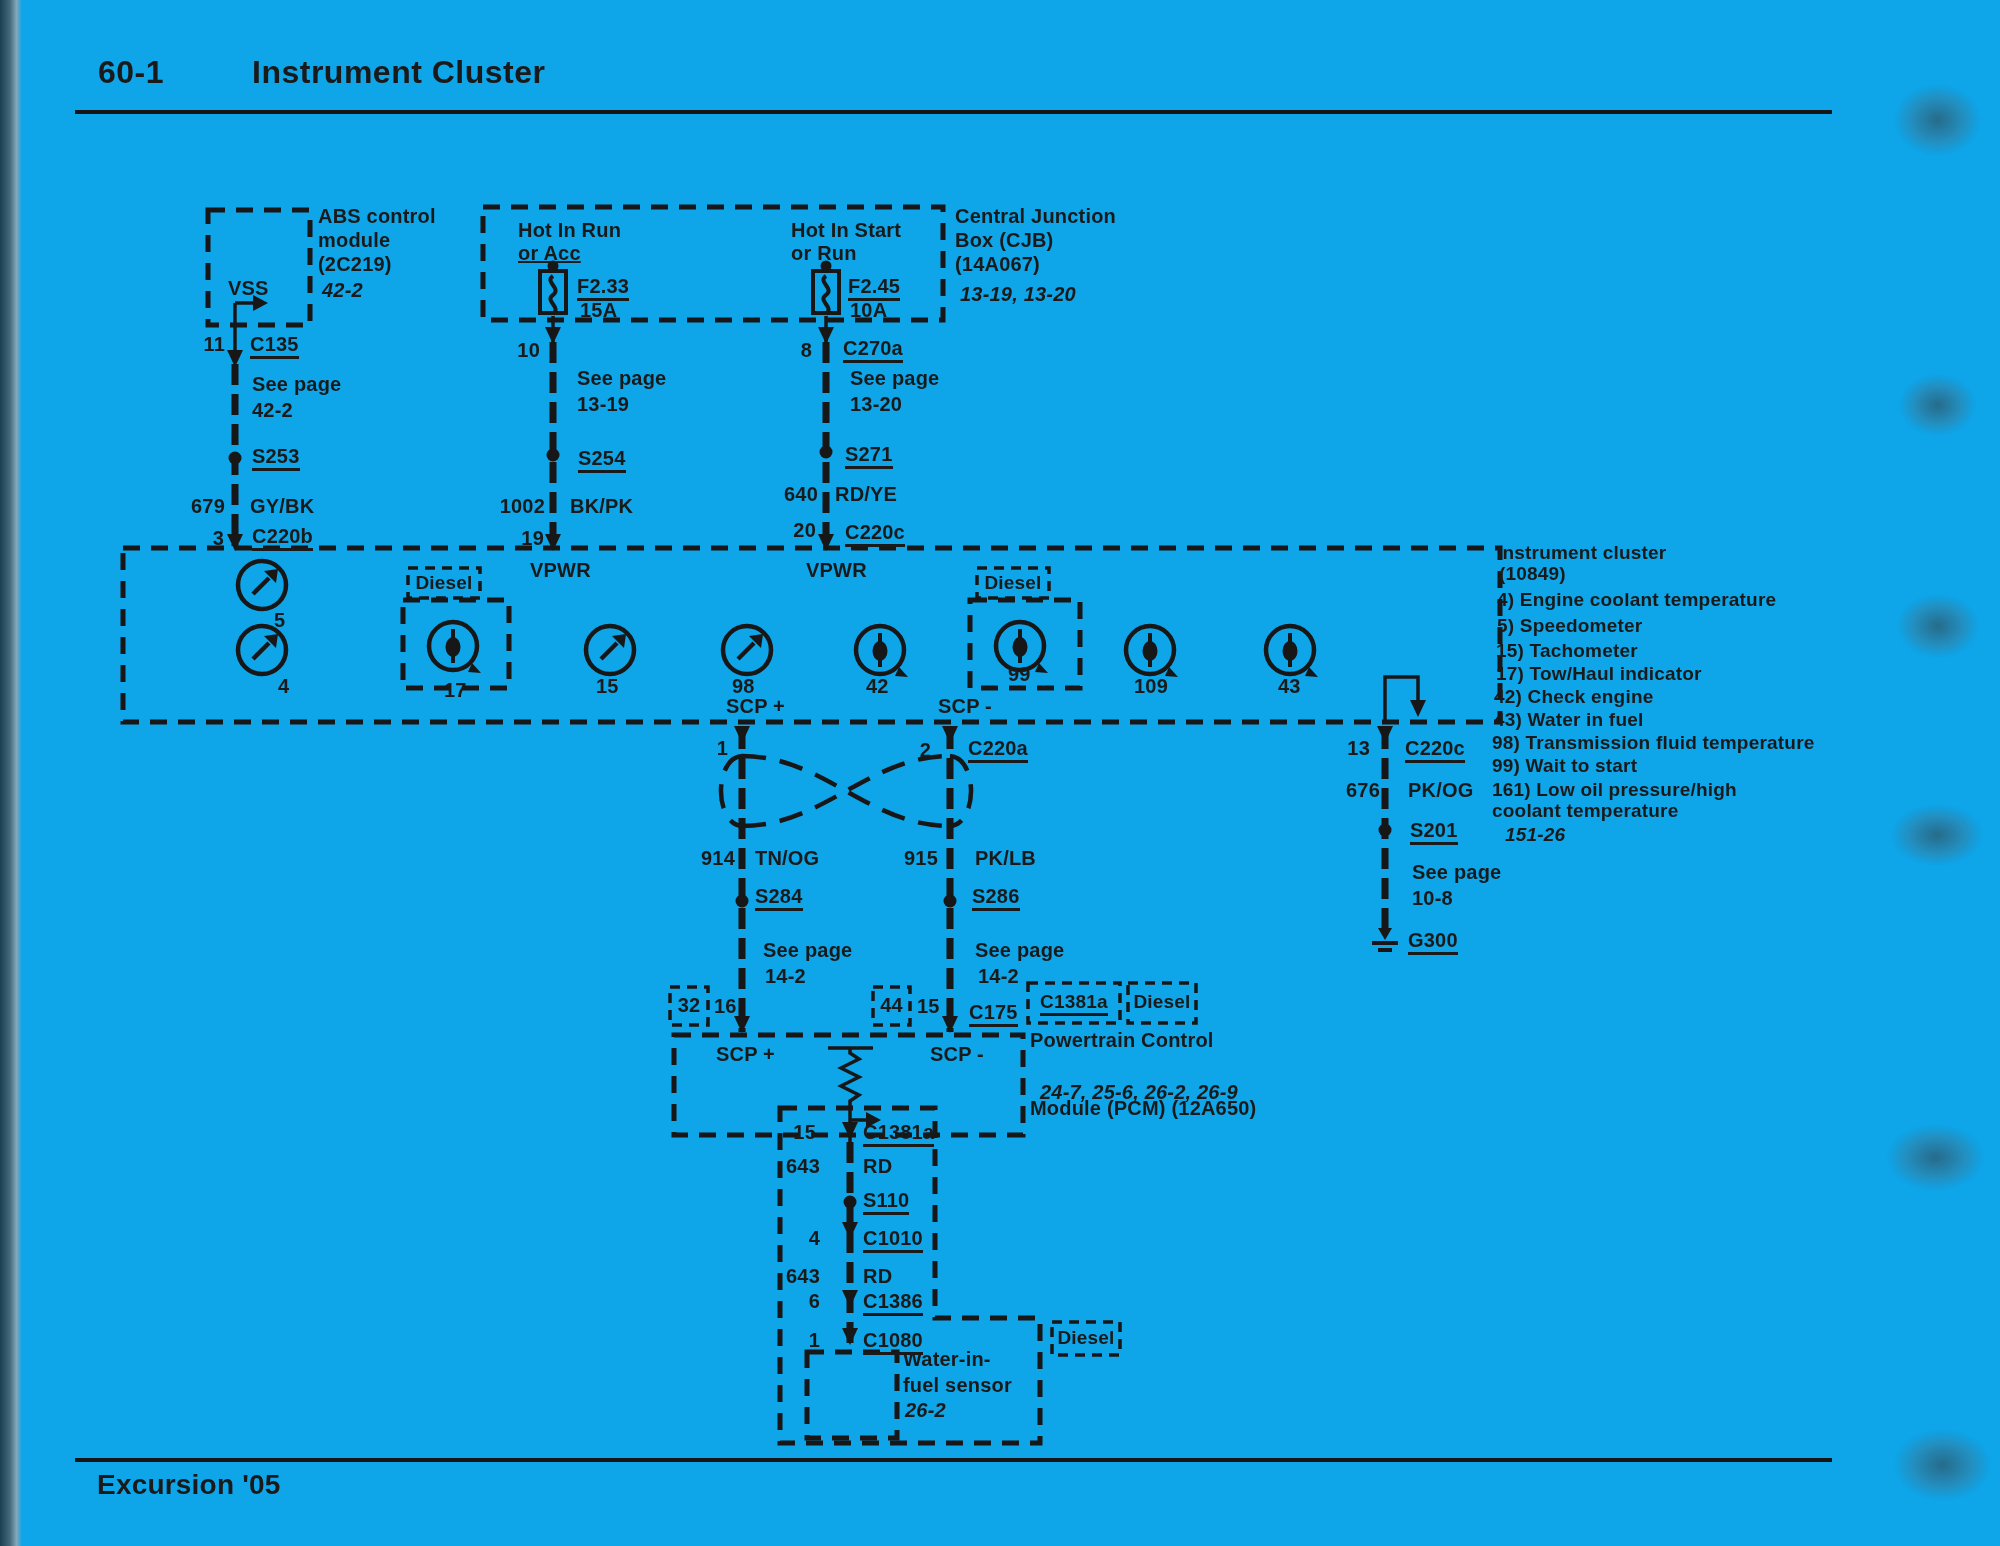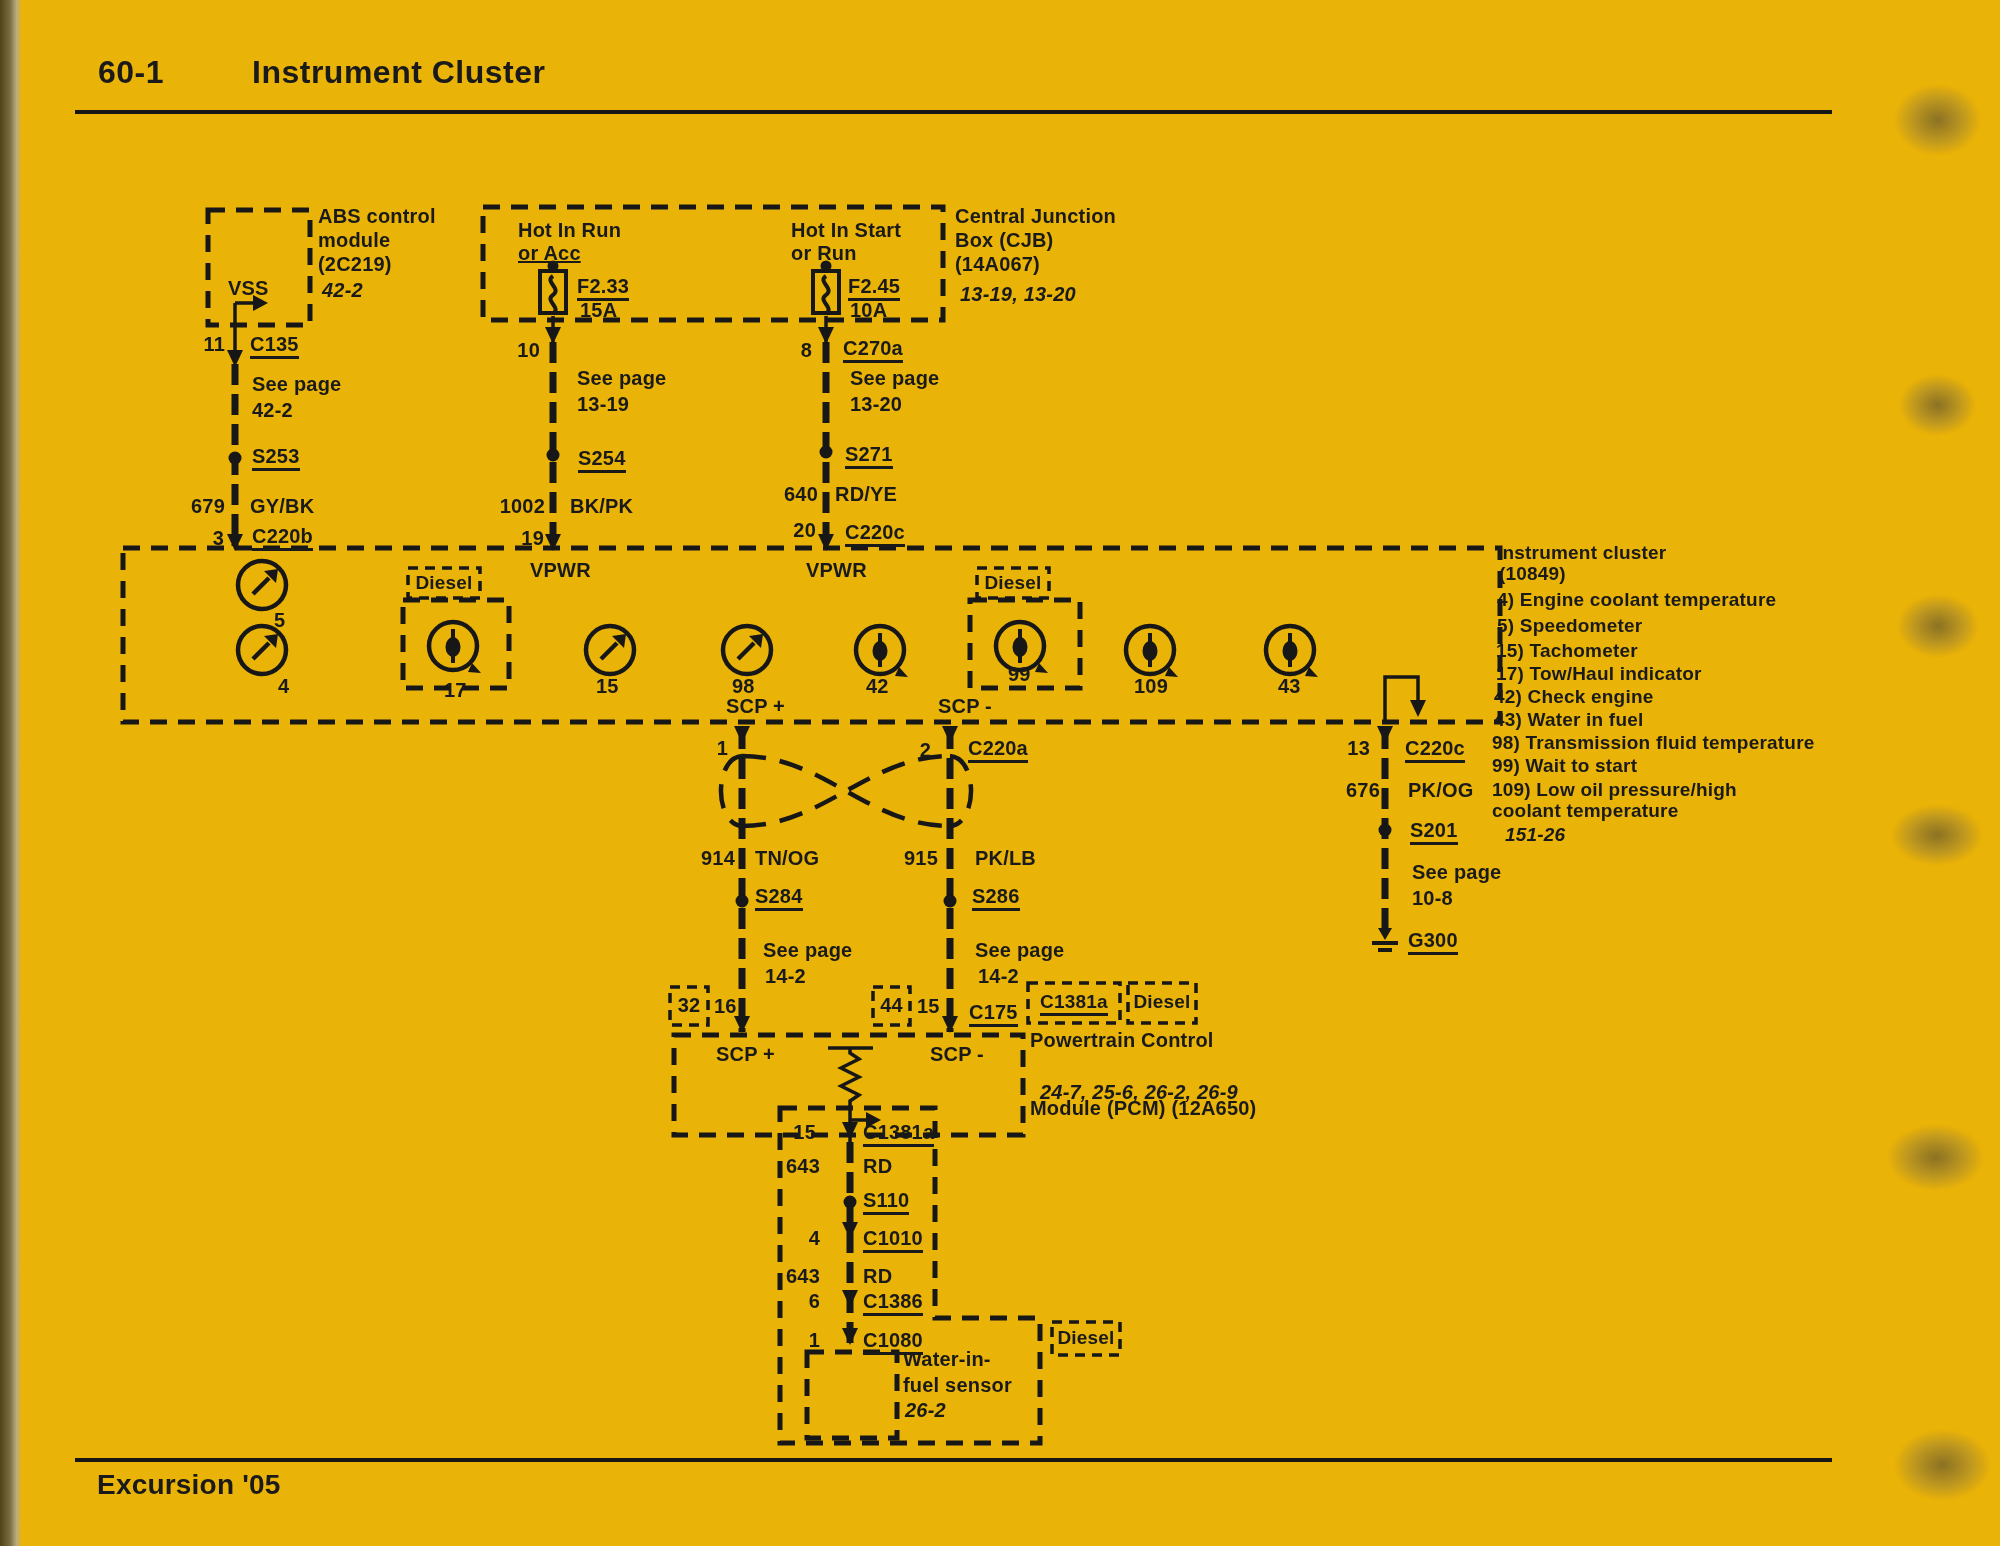--- a/index.html
+++ b/index.html
@@ -1,16 +1,16 @@
 <!DOCTYPE html>
 <html><head>
 <meta charset="utf-8">
 <style>
   html,body{margin:0;padding:0;background:#e8e8e4;}
-  .page{position:relative;width:2000px;height:1546px;background:#eab308;overflow:hidden;
+  .page{position:relative;width:2000px;height:1546px;background:#0ea5e9;overflow:hidden;
         font-family:"Liberation Sans","DejaVu Sans",sans-serif;color:#1a1a1a;}
   .lbl{position:absolute;font-weight:bold;font-size:20px;line-height:1.05;white-space:nowrap;letter-spacing:.2px;}
   .hdr{font-size:32px;letter-spacing:.5px;}
   .leg{font-size:19px;}
   .r{text-align:right;}
   .ctr{text-align:center;white-space:normal;}
   .it{font-style:italic;}
   .und{border-bottom:3px solid #1a1a1a;padding-bottom:1px;}
   .rule{position:absolute;background:#161616;}
   svg{position:absolute;left:0;top:0;}
@@ -303,21 +303,21 @@
   <div class="lbl leg" style="left:1497px;top:543px;">Instrument cluster</div>
   <div class="lbl leg" style="left:1499px;top:564px;">(10849)</div>
   <div class="lbl leg" style="left:1497px;top:590px;">4) Engine coolant temperature</div>
   <div class="lbl leg" style="left:1497px;top:616px;">5) Speedometer</div>
   <div class="lbl leg" style="left:1496px;top:641px;">15) Tachometer</div>
   <div class="lbl leg" style="left:1496px;top:664px;">17) Tow/Haul indicator</div>
   <div class="lbl leg" style="left:1494px;top:687px;">42) Check engine</div>
   <div class="lbl leg" style="left:1494px;top:710px;">43) Water in fuel</div>
   <div class="lbl leg" style="left:1492px;top:733px;">98) Transmission fluid temperature</div>
   <div class="lbl leg" style="left:1492px;top:756px;">99) Wait to start</div>
-  <div class="lbl leg" style="left:1492px;top:780px;">109) Low oil pressure/high</div>
+  <div class="lbl leg" style="left:1492px;top:780px;">161) Low oil pressure/high</div>
   <div class="lbl leg" style="left:1492px;top:801px;">coolant temperature</div>
   <div class="lbl leg it" style="left:1505px;top:825px;">151-26</div>
 
   <div class="lbl r" style="left:702px;top:738px;width:26px;">1</div>
   <div class="lbl r" style="left:905px;top:740px;width:26px;">2</div>
   <div class="lbl" style="left:968px;top:738px;"><span class="und">C220a</span></div>
   <div class="lbl r" style="left:691px;top:848px;width:44px;">914</div>
   <div class="lbl" style="left:755px;top:848px;">TN/OG</div>
   <div class="lbl r" style="left:894px;top:848px;width:44px;">915</div>
   <div class="lbl" style="left:975px;top:848px;">PK/LB</div>

